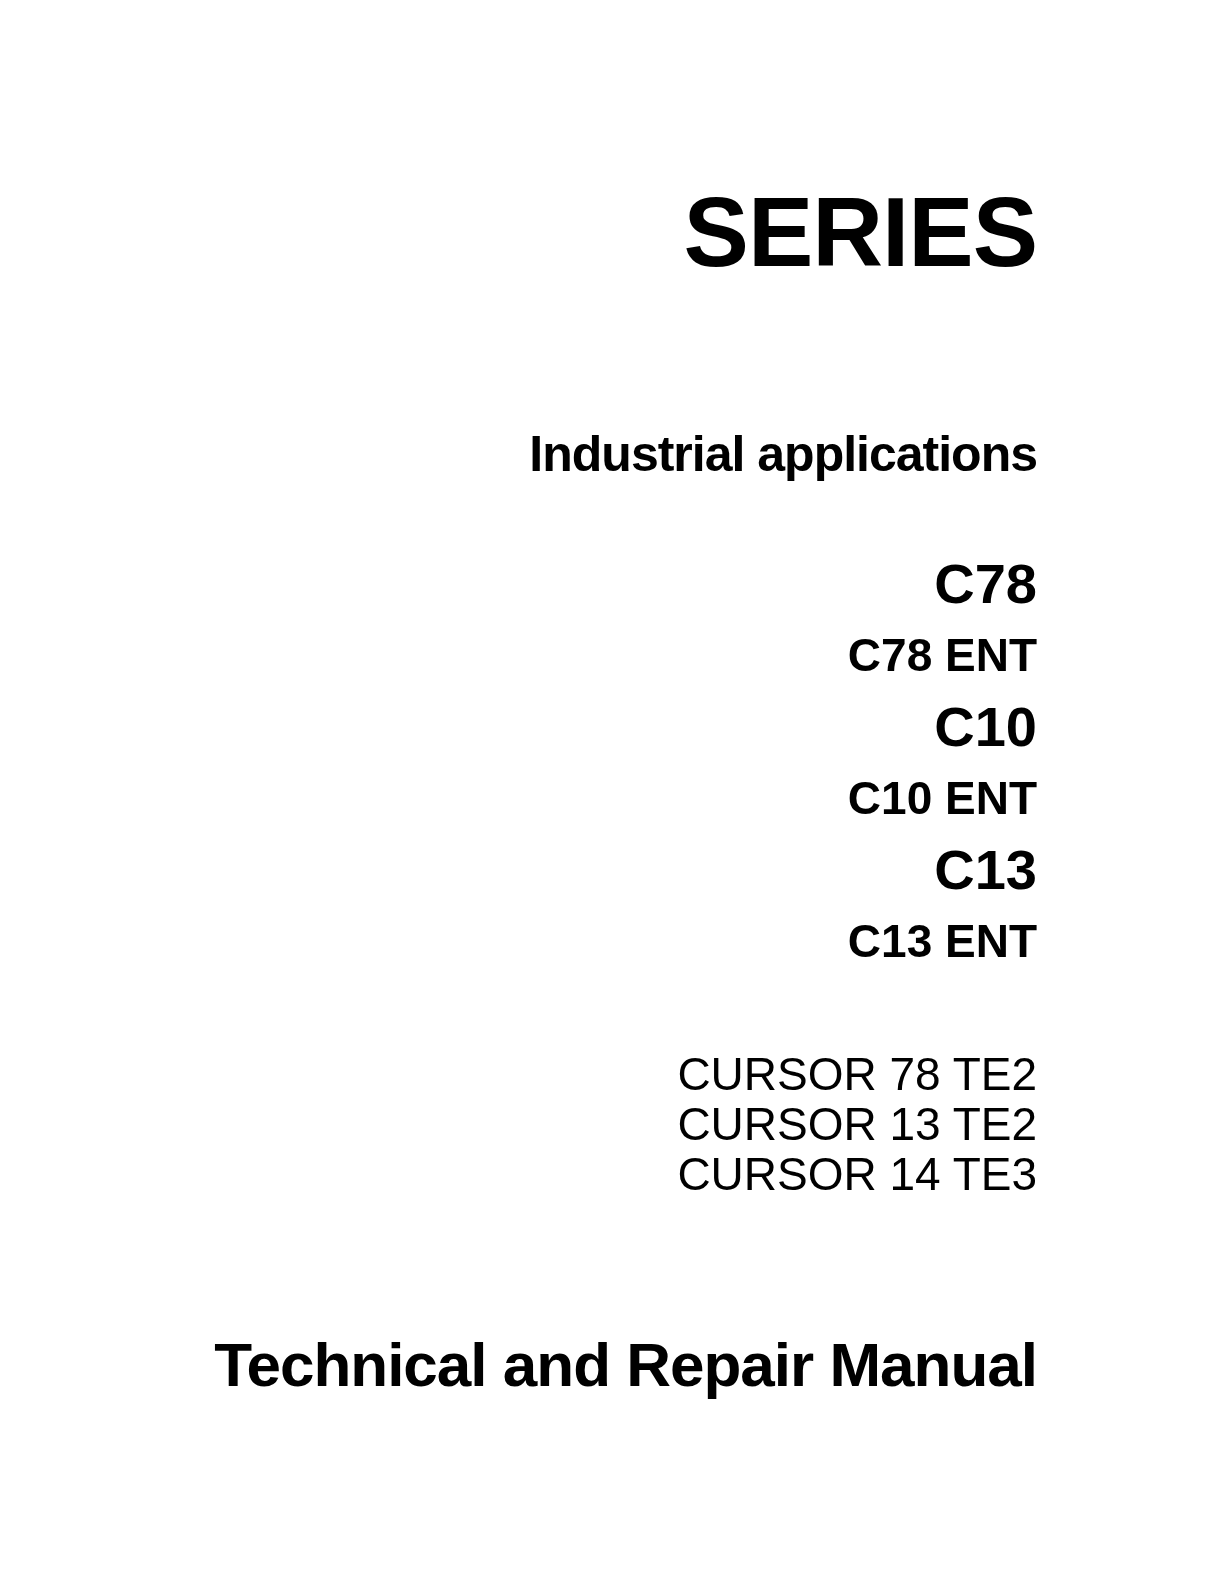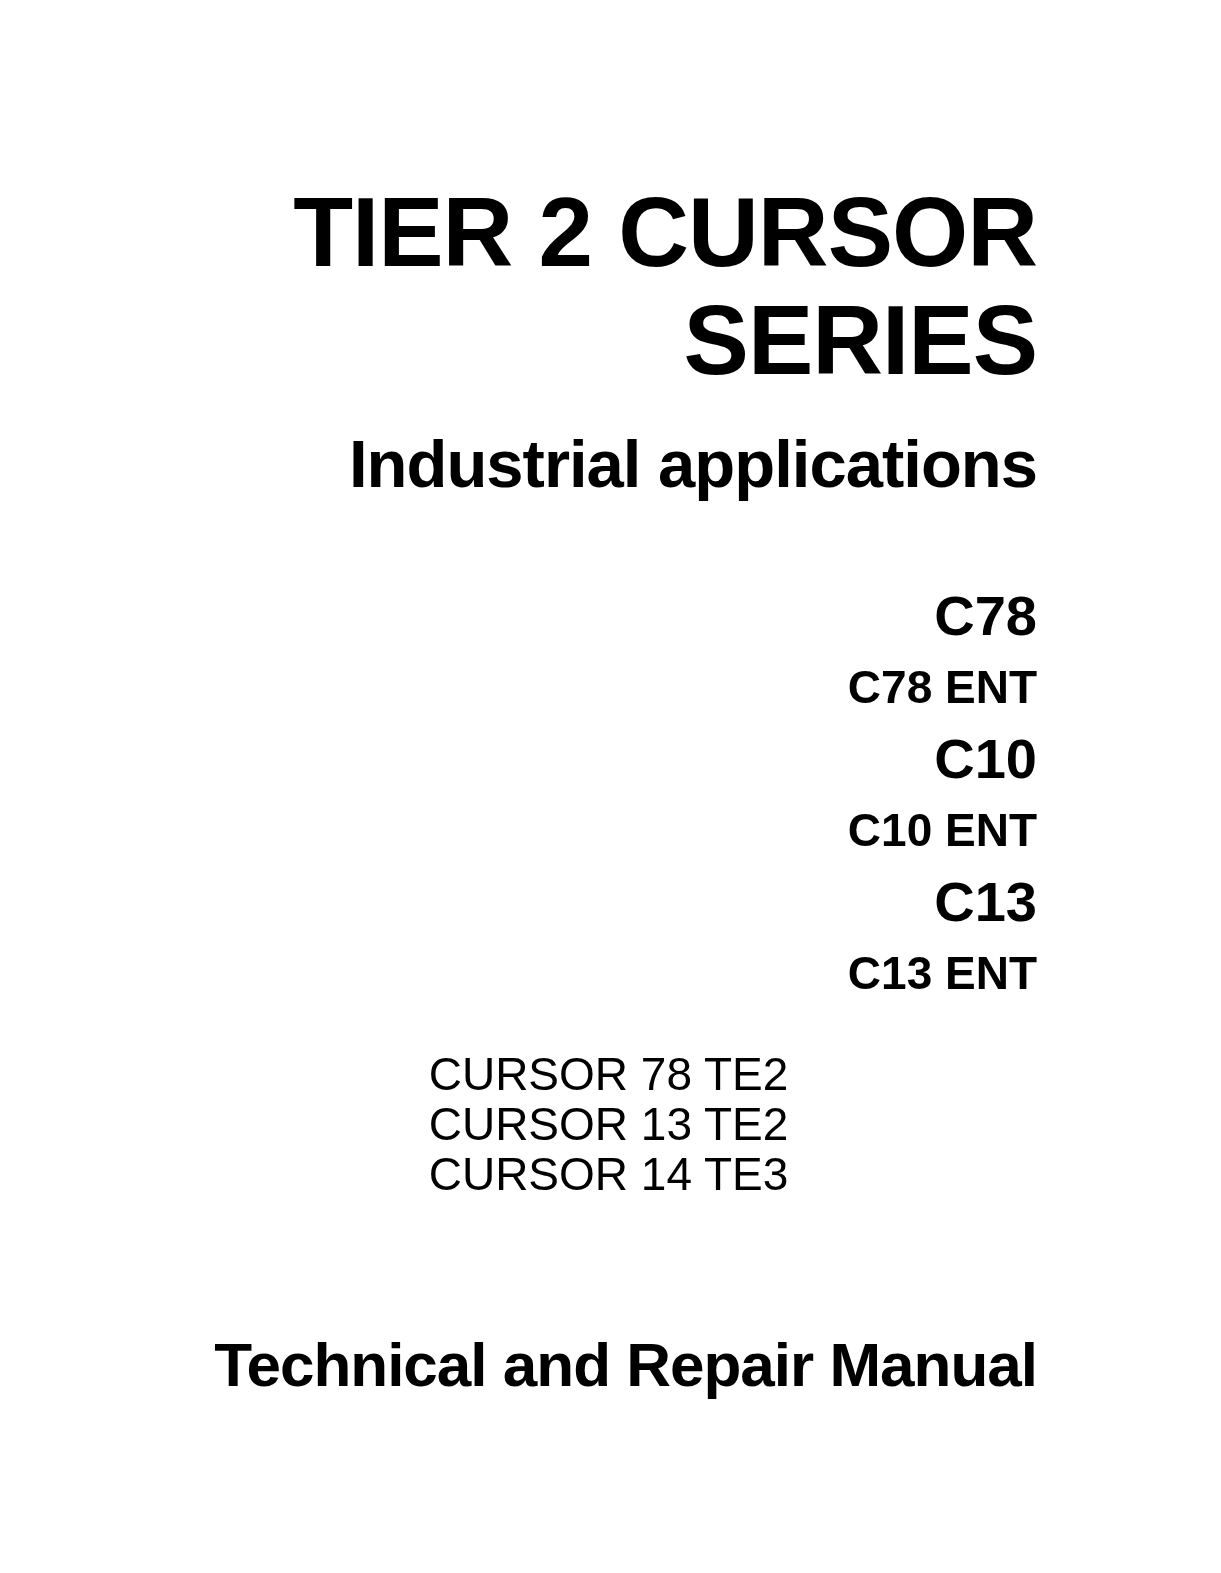--- a/index.html
+++ b/index.html
@@ -25,61 +25,59 @@
   }
   .doc-title {
     top: 178px;
     font-size: 98px;
     line-height: 108px;
     font-weight: bold;
     letter-spacing: -1px;
   }
   .doc-subtitle {
     top: 425px;
-    font-size: 67px;
+    font-size: 50px;
     font-weight: bold;
     letter-spacing: -1px;
   }
   .models {
-    top: 580px;
+    top: 548px;
   }
   .model-bold {
     font-size: 56px;
     line-height: 72px;
     font-weight: bold;
   }
   .model-regular {
     font-size: 46px;
     line-height: 71px;
     font-weight: bold;
   }
   .variants {
     top: 1049px;
   }
   .variant-line {
     font-size: 46px;
     line-height: 50px;
     font-weight: normal;
-    text-align: center;
   }
   .footer-title {
     top: 1334px;
     font-size: 62px;
     line-height: 1;
     font-weight: bold;
     letter-spacing: -1px;
   }
 </style>
 </head>
 <body>
 
 <div class="page">
 
   <div class="col doc-title">
-    <div>TIER 2 CURSOR</div>
     <div>SERIES</div>
   </div>
 
   <div class="col doc-subtitle">Industrial applications</div>
 
   <div class="col models">
     <div class="model-bold">C78</div>
     <div class="model-regular">C78 ENT</div>
     <div class="model-bold">C10</div>
     <div class="model-regular">C10 ENT</div>

